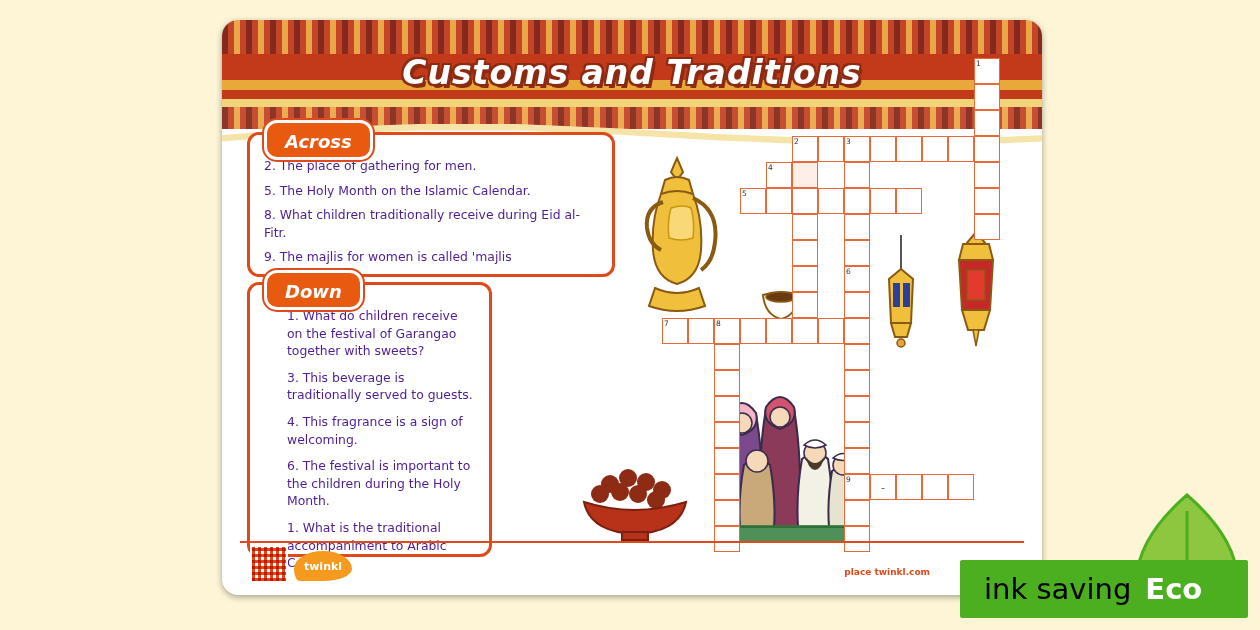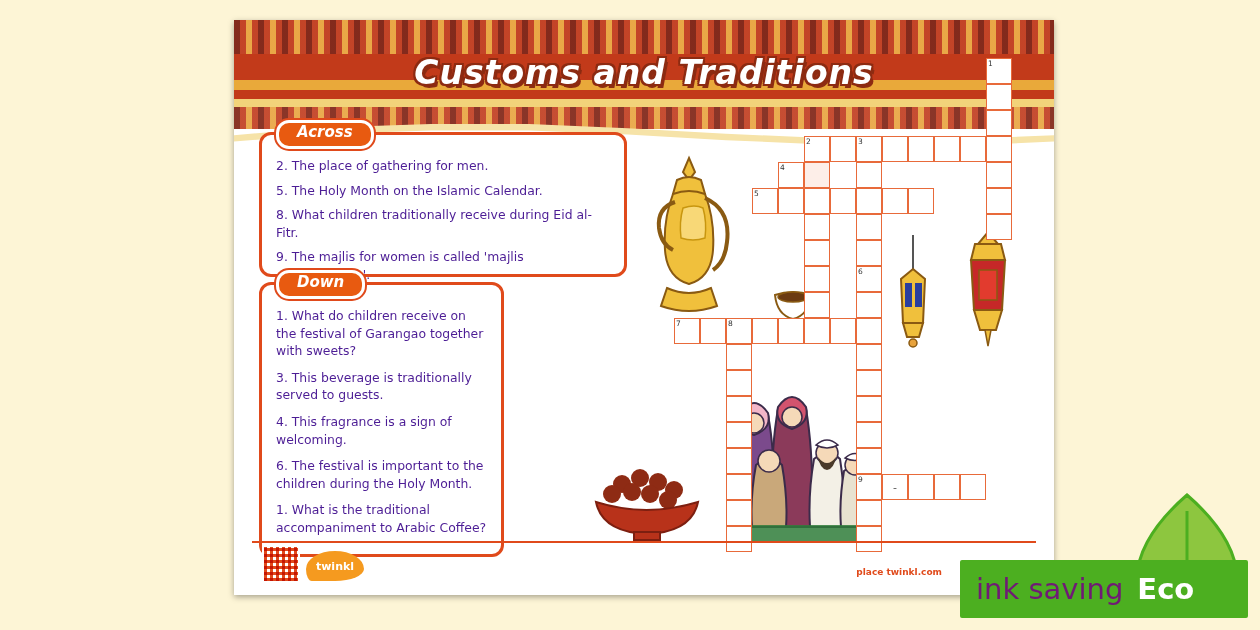--- a/index.html
+++ b/index.html
@@ -7,25 +7,26 @@
     width:1260px;height:630px;
     background:#fdf5d6;
     font-family:"DejaVu Sans", sans-serif;
     overflow:hidden;
     position:relative;
   }
 
   
   #sheet{
     position:absolute;
-    left:234px;top:20px;
+    left:222px;top:20px;
     width:820px;height:575px;
     background:#ffffff;
     box-shadow:0 2px 6px rgba(0,0,0,.35);
     overflow:hidden;
+    border-radius:16px;
   }
 
   
   .hdr-band{
     position:absolute;left:0;top:0;width:100%;height:34px;
     background:
       repeating-linear-gradient(90deg,#7d1f10 0 6px,#c03a1c 6px 12px,#e8a33d 12px 18px,#c03a1c 18px 24px);
     opacity:.95;
   }
   .hdr-band2{
@@ -85,38 +86,38 @@
   }
   #across-box{left:25px;top:112px;width:368px;height:145px;}
   #down-box{left:25px;top:262px;width:245px;height:275px;}
 
   .clue-tab{
     position:absolute;
     top:-15px;left:14px;
     background:#e85a10;
     color:#fff;
     font-weight:bold;font-style:italic;
-    font-size:15px;
-    padding:0 18px 5px 18px;
+    font-size:18px;
+    padding:8px 18px 5px 18px;
     border-radius:13px;
     border:3px solid #fff;
     box-shadow:0 0 0 2px #e04a1b;
   }
   .clue-list{
     margin:0;padding:22px 14px 8px 14px;
     list-style:none;
   }
   .clue-list li{
     font-family:"DejaVu Sans", sans-serif;
     font-size:12.4px;
     color:#4c1d95;
     line-height:1.42;
     margin-bottom:7px;
   }
-  #down-box .clue-list li{margin-bottom:9px;}
+  #down-box .clue-list li{margin-bottom:9px;margin-left:23px;}
 
   
   #grid{
     position:absolute;left:440px;top:38px;width:375px;height:470px;
   }
   .cell{
     position:absolute;
     box-sizing:border-box;
     border:1.5px solid #e86a3a;
     background:#ffffff;
@@ -177,22 +178,22 @@
   
   #eco-badge{
     position:absolute;right:12px;bottom:12px;
     width:288px;height:58px;
     background:#4caf20;
     display:flex;align-items:center;
     border-radius:2px;
     z-index:30;
   }
   #eco-badge .eco-text{
-    color:#701a75;font-size:29px;
-    padding-left:16px;
+    color:#000000;font-size:29px;
+    padding-left:24px;
     font-family:"DejaVu Sans", sans-serif;
   }
   #eco-badge .eco-word{
     color:#ffffff;font-size:29px;font-weight:bold;
     padding-left:14px;
   }
   #eco-leaf{
     position:absolute;right:14px;bottom:12px;
     width:118px;height:125px;
     z-index:29;

